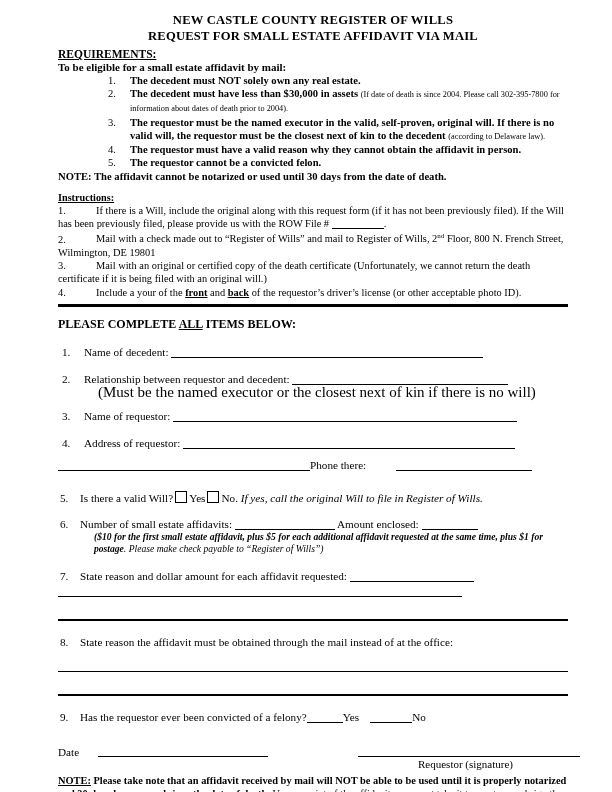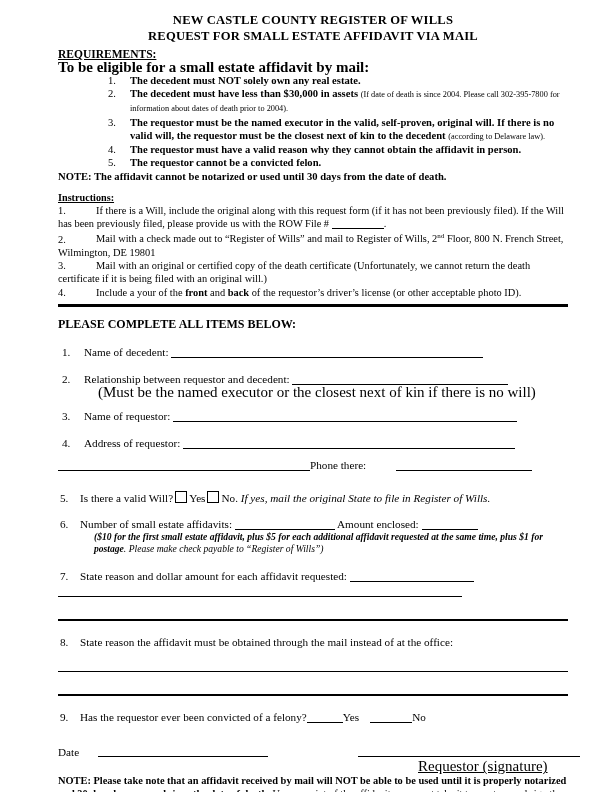--- a/index.html
+++ b/index.html
@@ -36,21 +36,21 @@
   
   .sec-head {
     font-weight: bold;
     font-size: 11.5px;
     text-decoration: underline;
     line-height: 14px;
     margin-top: 3px;
   }
   .lead {
     font-weight: bold;
-    font-size: 15px;
+    font-size: 11px;
     line-height: 13px;
   }
 
   
   ol.req {
     margin: 0;
     padding: 0 0 0 50px;
     list-style: none;
     counter-reset: reqc;
   }
@@ -89,21 +89,21 @@
     text-decoration: underline;
     margin-top: 7px;
     line-height: 13px;
   }
   .instr {
     font-size: 10.4px;
     line-height: 13.2px;
     margin-top: 0;
   }
   .instr .num { display: inline-block; width: 38px; }
-  .u { }
+  .u { text-decoration: underline; }
   .b { font-weight: bold; }
   .i { font-style: italic; }
   sup { font-size: 7px; vertical-align: super; }
 
   
   .hr-thick {
     border: none;
     border-top: 3px solid #000;
     margin: 5px 0 0 0;
     width: 100%;
@@ -200,22 +200,21 @@
     position: absolute;
     left: 300px;
     top: 14px;
     width: 222px;
     border-bottom: 1.8px solid #000;
   }
   .sig-label {
     position: absolute;
     left: 360px;
     top: 16px;
-    font-size: 15px;
-    text-decoration: underline;
+    font-size: 11px;
   }
 
   .footnote {
     font-size: 10.4px;
     line-height: 13px;
     margin-top: 2px;
   }
   .footnote .b { font-weight: bold; }
 </style>
 </head>
@@ -291,21 +290,21 @@
       <span class="fill" style="width:332px"></span>
     </div>
 
     <div style="position:relative;height:20px;margin-top:9px;">
       <span class="fill" style="width:252px;position:absolute;left:0;top:11px;"></span>
       <span style="position:absolute;left:252px;top:0;font-size:11.2px;">Phone there:</span>
       <span class="fill" style="width:136px;position:absolute;left:338px;top:11px;"></span>
     </div>
 
     <div class="fitem" style="padding-left:22px;margin-top:12px;">
-      <span class="n" style="left:2px;">5.</span><span>Is there a valid Will?</span><span class="cbox"></span><span>Yes</span><span class="cbox"></span><span>No</span><span>.</span> <span class="i">If yes, mail the original State to file in Register of Wills.</span>
+      <span class="n" style="left:2px;">5.</span><span>Is there a valid Will?</span><span class="cbox"></span><span>Yes</span><span class="cbox"></span><span>No</span><span>.</span> <span class="i">If yes, call the original Will to file in Register of Wills.</span>
     </div>
 
     <div class="fitem" style="padding-left:22px;margin-top:12px;">
       <span class="n" style="left:2px;">6.</span><span>Number of small estate affidavits:</span>
       <span class="fill-thin" style="width:100px"></span>
       <span>Amount enclosed:</span>
       <span class="fill" style="width:56px"></span>
       <div class="sub-italic">
         <span>($10 for the first small estate affidavit, plus $5 for each additional affidavit requested at the same time, </span><span class="b">plus $1 for postage</span><span class="norm">. Please make check payable to “Register of Wills”)</span>
       </div>

